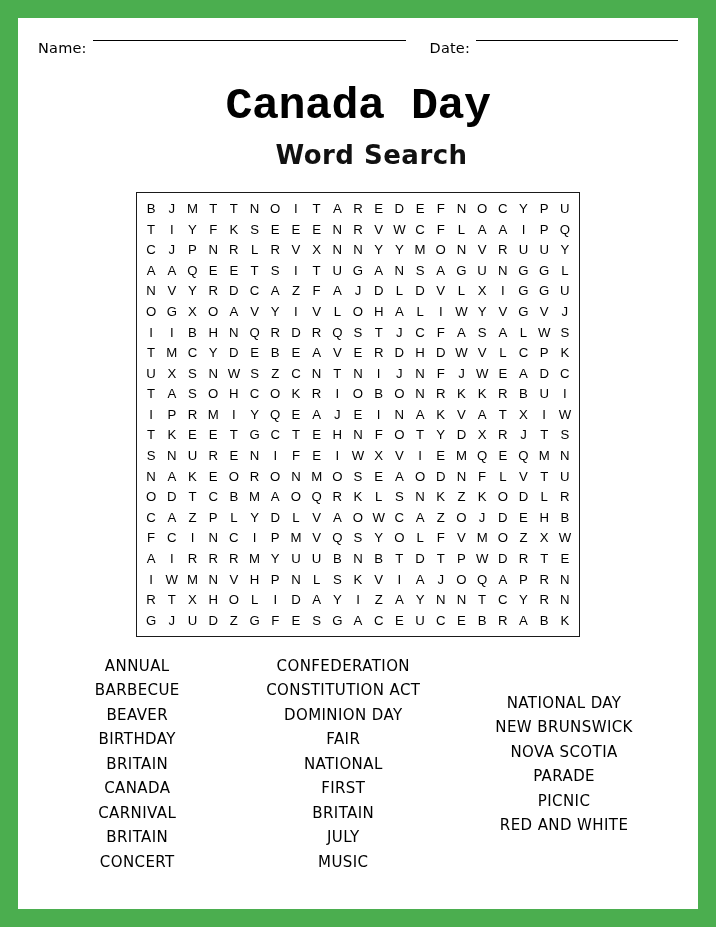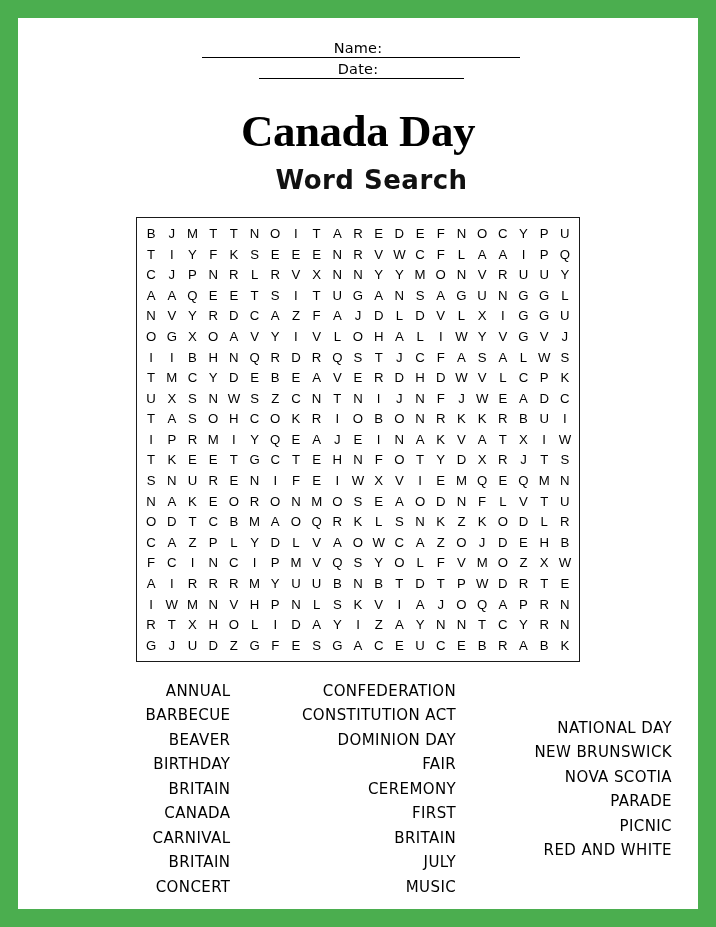--- a/index.html
+++ b/index.html
@@ -22,24 +22,23 @@
     top: 18px;
     width: 680px;
     height: 891px;
     background: #FFFFFF;
     padding: 0;
   }
 
   
   .namedate {
     display: flex;
-    align-items: center;
+    align-items: flex-start;
     padding: 22px 20px 0 20px;
     gap: 0;
-    flex-direction: column;
   }
   .nd-label {
     font-family: "DejaVu Sans", sans-serif;
     font-size: 14.5px;
     color: #000;
     white-space: nowrap;
     letter-spacing: 0.2px;
     padding-bottom: 1px;
   }
   .nd-rule {
@@ -48,21 +47,21 @@
     margin-left: 6px;
     margin-bottom: 3px;
   }
   .nd-rule.name { width: 318px; }
   .nd-rule.date { width: 205px; }
   .nd-gap { width: 24px; }
 
   
   .title {
     text-align: center;
-    font-family: Liberation Serif, serif;
+    font-family: Liberation Mono, monospace;
     font-weight: 700;
     font-size: 45px;
     letter-spacing: -0.5px;
     color: #000;
     margin-top: 26px;
     line-height: 1.05;
   }
   .subtitle {
     text-align: center;
     font-family: "DejaVu Sans", sans-serif;
@@ -101,21 +100,21 @@
   .words {
     display: flex;
     justify-content: center;
     align-items: flex-start;
     margin-top: 22px;
     padding: 0 26px;
   }
   .wcol {
     display: flex;
     flex-direction: column;
-    align-items: flex-end;
+    align-items: center;
   }
   .wcol.col1 { width: 190px; padding-top: 0px; }
   .wcol.col2 { width: 230px; padding-top: 0px; }
   .wcol.col3 { width: 220px; padding-top: 37px; }
 
   .word {
     font-family: "DejaVu Sans", sans-serif;
     font-size: 15px;
     color: #000;
     letter-spacing: 0.4px;
@@ -609,21 +608,21 @@
         <div class="word">CANADA</div>
         <div class="word">CARNIVAL</div>
         <div class="word">BRITAIN</div>
         <div class="word">CONCERT</div>
       </div>
     <div class="wcol col2" id="wcol2">
         <div class="word">CONFEDERATION</div>
         <div class="word">CONSTITUTION ACT</div>
         <div class="word">DOMINION DAY</div>
         <div class="word">FAIR</div>
-        <div class="word">CEREMONY</div>
+        <div class="word">NATIONAL</div>
         <div class="word">FIRST</div>
         <div class="word">BRITAIN</div>
         <div class="word">JULY</div>
         <div class="word">MUSIC</div>
       </div>
     <div class="wcol col3" id="wcol3">
         <div class="word">NATIONAL DAY</div>
         <div class="word">NEW BRUNSWICK</div>
         <div class="word">NOVA SCOTIA</div>
         <div class="word">PARADE</div>

